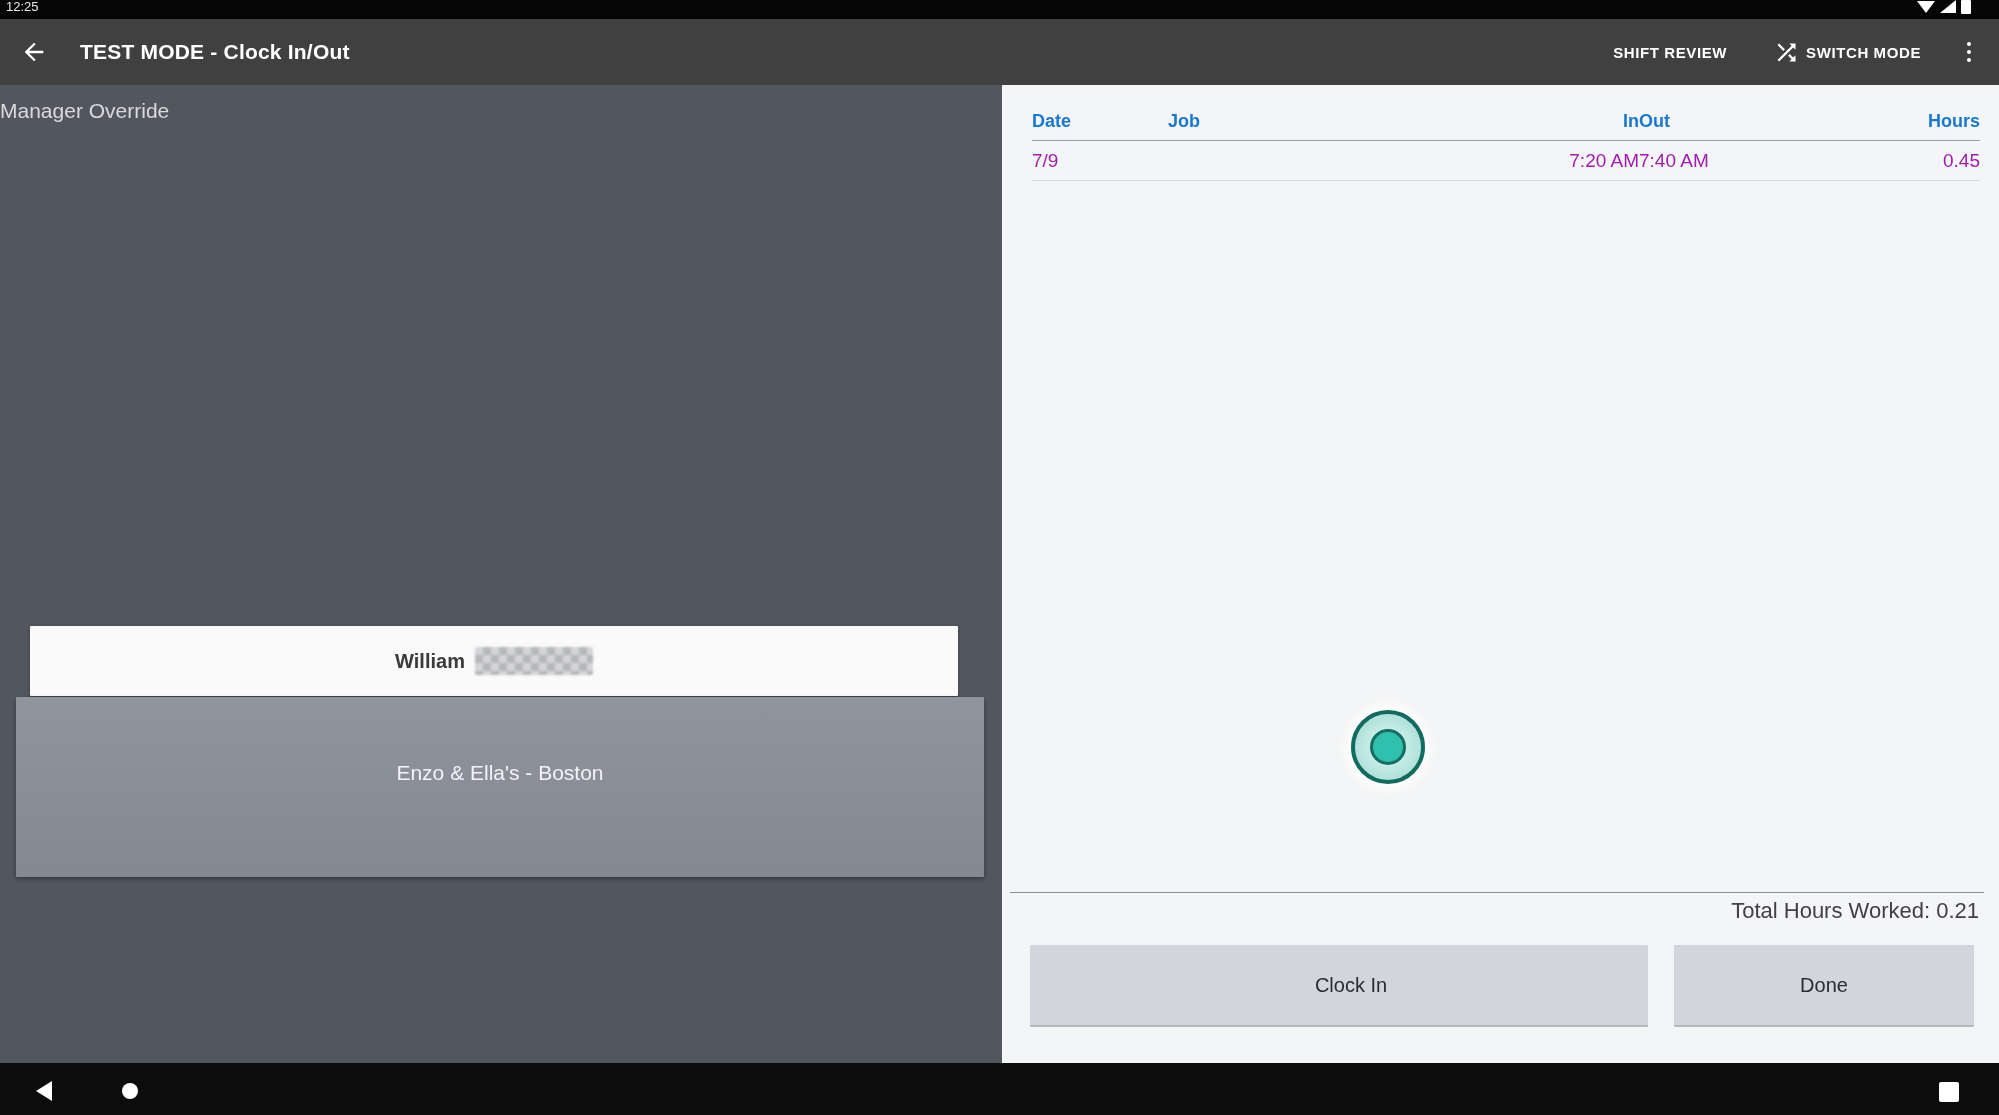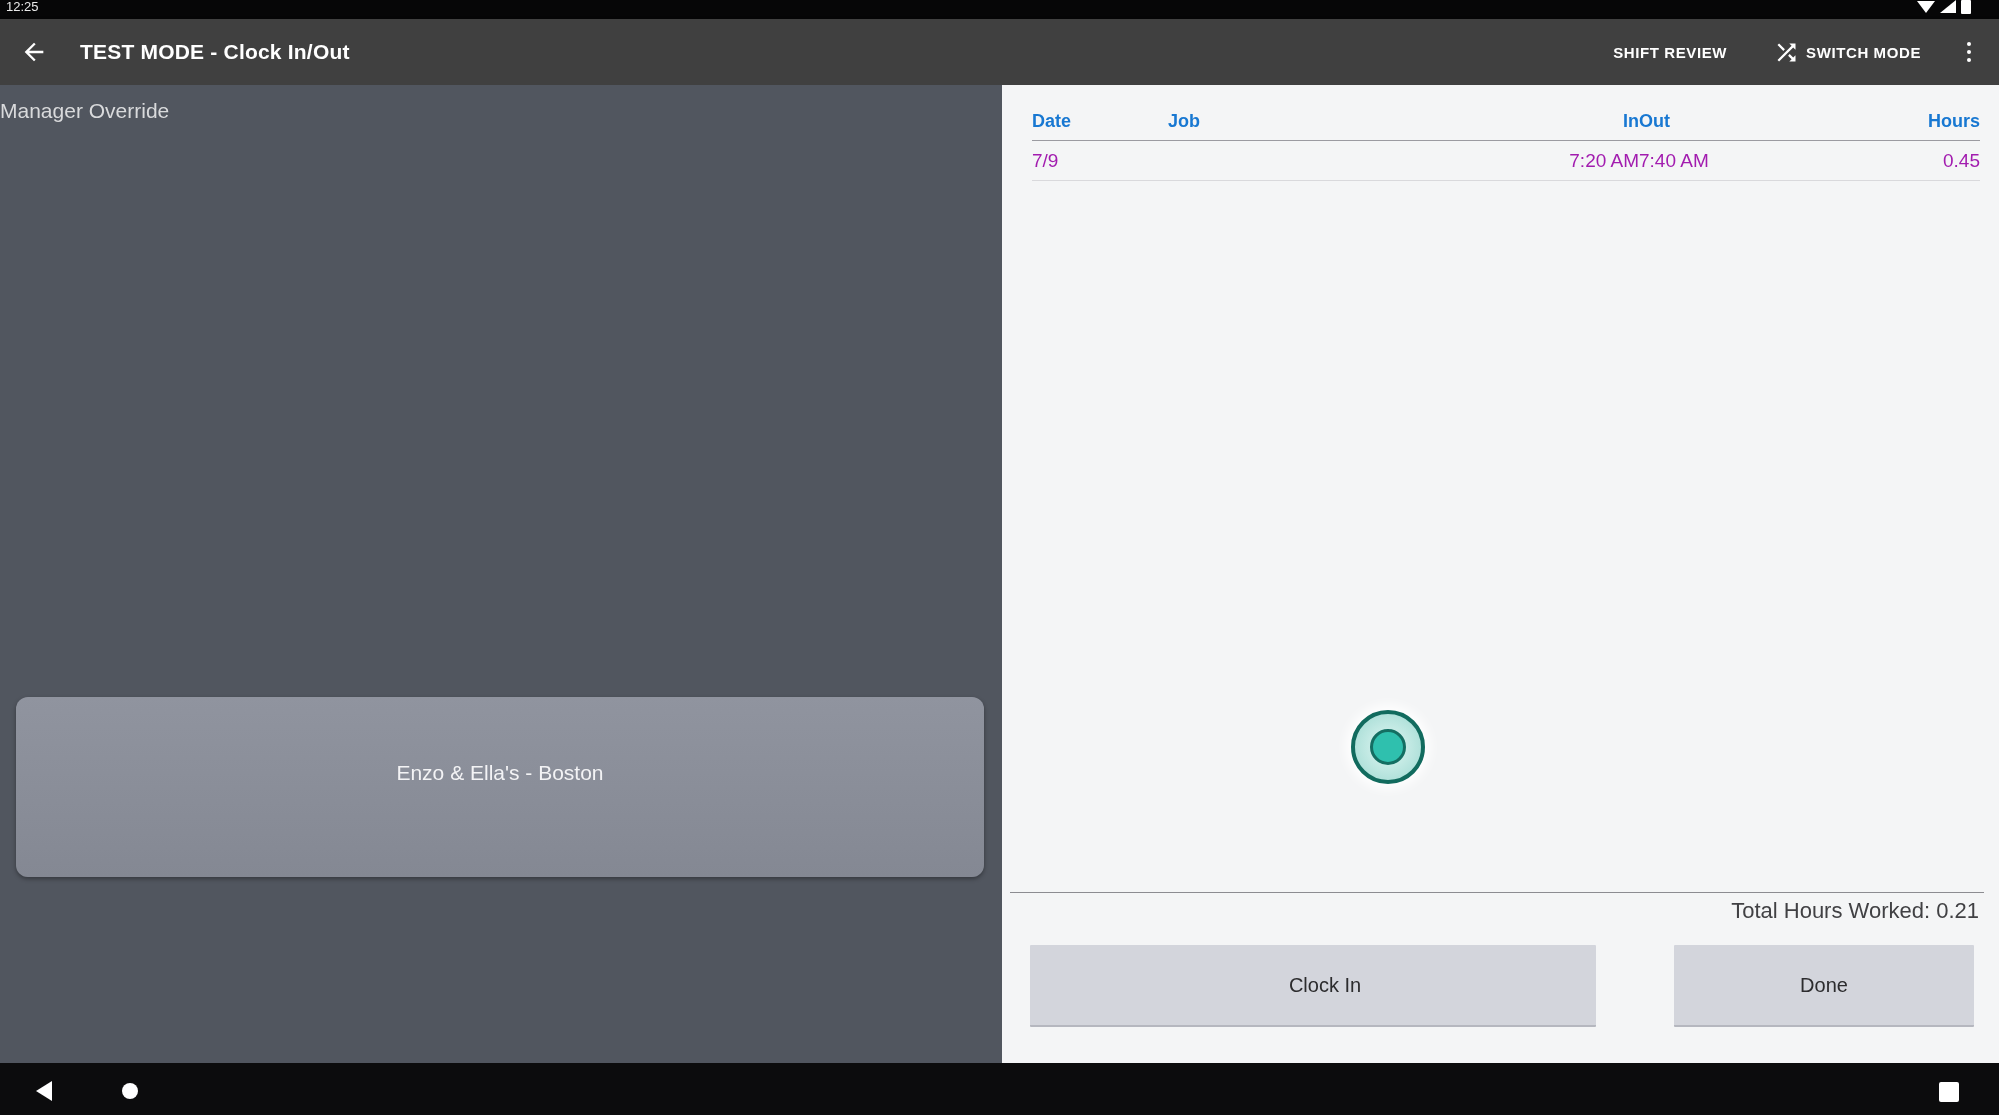--- a/index.html
+++ b/index.html
@@ -52,21 +52,21 @@
     display:flex; align-items:center; justify-content:center; gap:10px;
   }
   .card-white .emp-name { font-size:20px; font-weight:bold; color:#3b3b3d; }
   .redacted {
     width:118px; height:28px; border-radius:2px;
     background:repeating-conic-gradient(#b2b4b8 0% 25%, #d2d3d6 0% 50%) 0 0/16px 16px;
     filter:blur(1.2px); opacity:.95;
   }
   .card-gray {
     position:absolute; left:16px; top:612px; width:968px; height:180px;
-    background:linear-gradient(#90949f, #848893); border-radius:12px;
+    background:linear-gradient(#90949f, #848893); border-radius:1px;
     box-shadow:0 2px 4px rgba(0,0,0,.35);
     display:flex; align-items:center; justify-content:center; padding-bottom:28px;
   }
   .card-gray .loc-name { font-size:21px; color:#f3f3f5; }
 
   
   .right-panel {
     position:absolute; left:1002px; top:85px; width:997px; height:978px;
     background:#f4f5f6;
   }
@@ -99,21 +99,21 @@
   .total-line {
     position:absolute; left:0; top:813px; width:977px; text-align:right;
     font-size:22px; color:#414144;
   }
   .btn {
     position:absolute; top:860px; height:82px;
     background:#d3d5dc; border:none; border-bottom:2px solid #b5b7bf; border-radius:1px;
     font-family:"Liberation Sans", sans-serif; font-size:20px; color:#2c2c2e;
     display:flex; align-items:center; justify-content:center; cursor:pointer;
   }
-  .btn-clockin { left:28px; width:566px;padding-left:24px; }
+  .btn-clockin { left:28px; width:618px;padding-left:24px; }
   .btn-done { left:672px; width:300px; }
 
   
   .navbar { position:absolute; left:0; top:1063px; width:1999px; height:52px; background:#0c0c0d; }
   .nav-back {
     position:absolute; left:36px; top:1081px;
     width:0; height:0; border-top:10px solid transparent; border-bottom:10px solid transparent;
     border-right:16px solid #fff; cursor:pointer;
   }
   .nav-back{ position:absolute; } 
@@ -152,20 +152,24 @@
     <span class="overflow">
         <i></i>
         <i></i>
         <i></i>
       </span>
   </div>
 
   <div class="left-panel">
     <div class="manager-override">Manager Override</div>
 
+    <div class="card-white">
+      <span class="emp-name">William</span>
+      <span class="redacted"></span>
+    </div>
 
     <div class="card-gray">
       <span class="loc-name">Enzo &amp; Ella's - Boston</span>
     </div>
   </div>
 
   <div class="right-panel">
     <div class="table">
       <div class="thead div-dark">
         <span class="c-date">Date</span>

